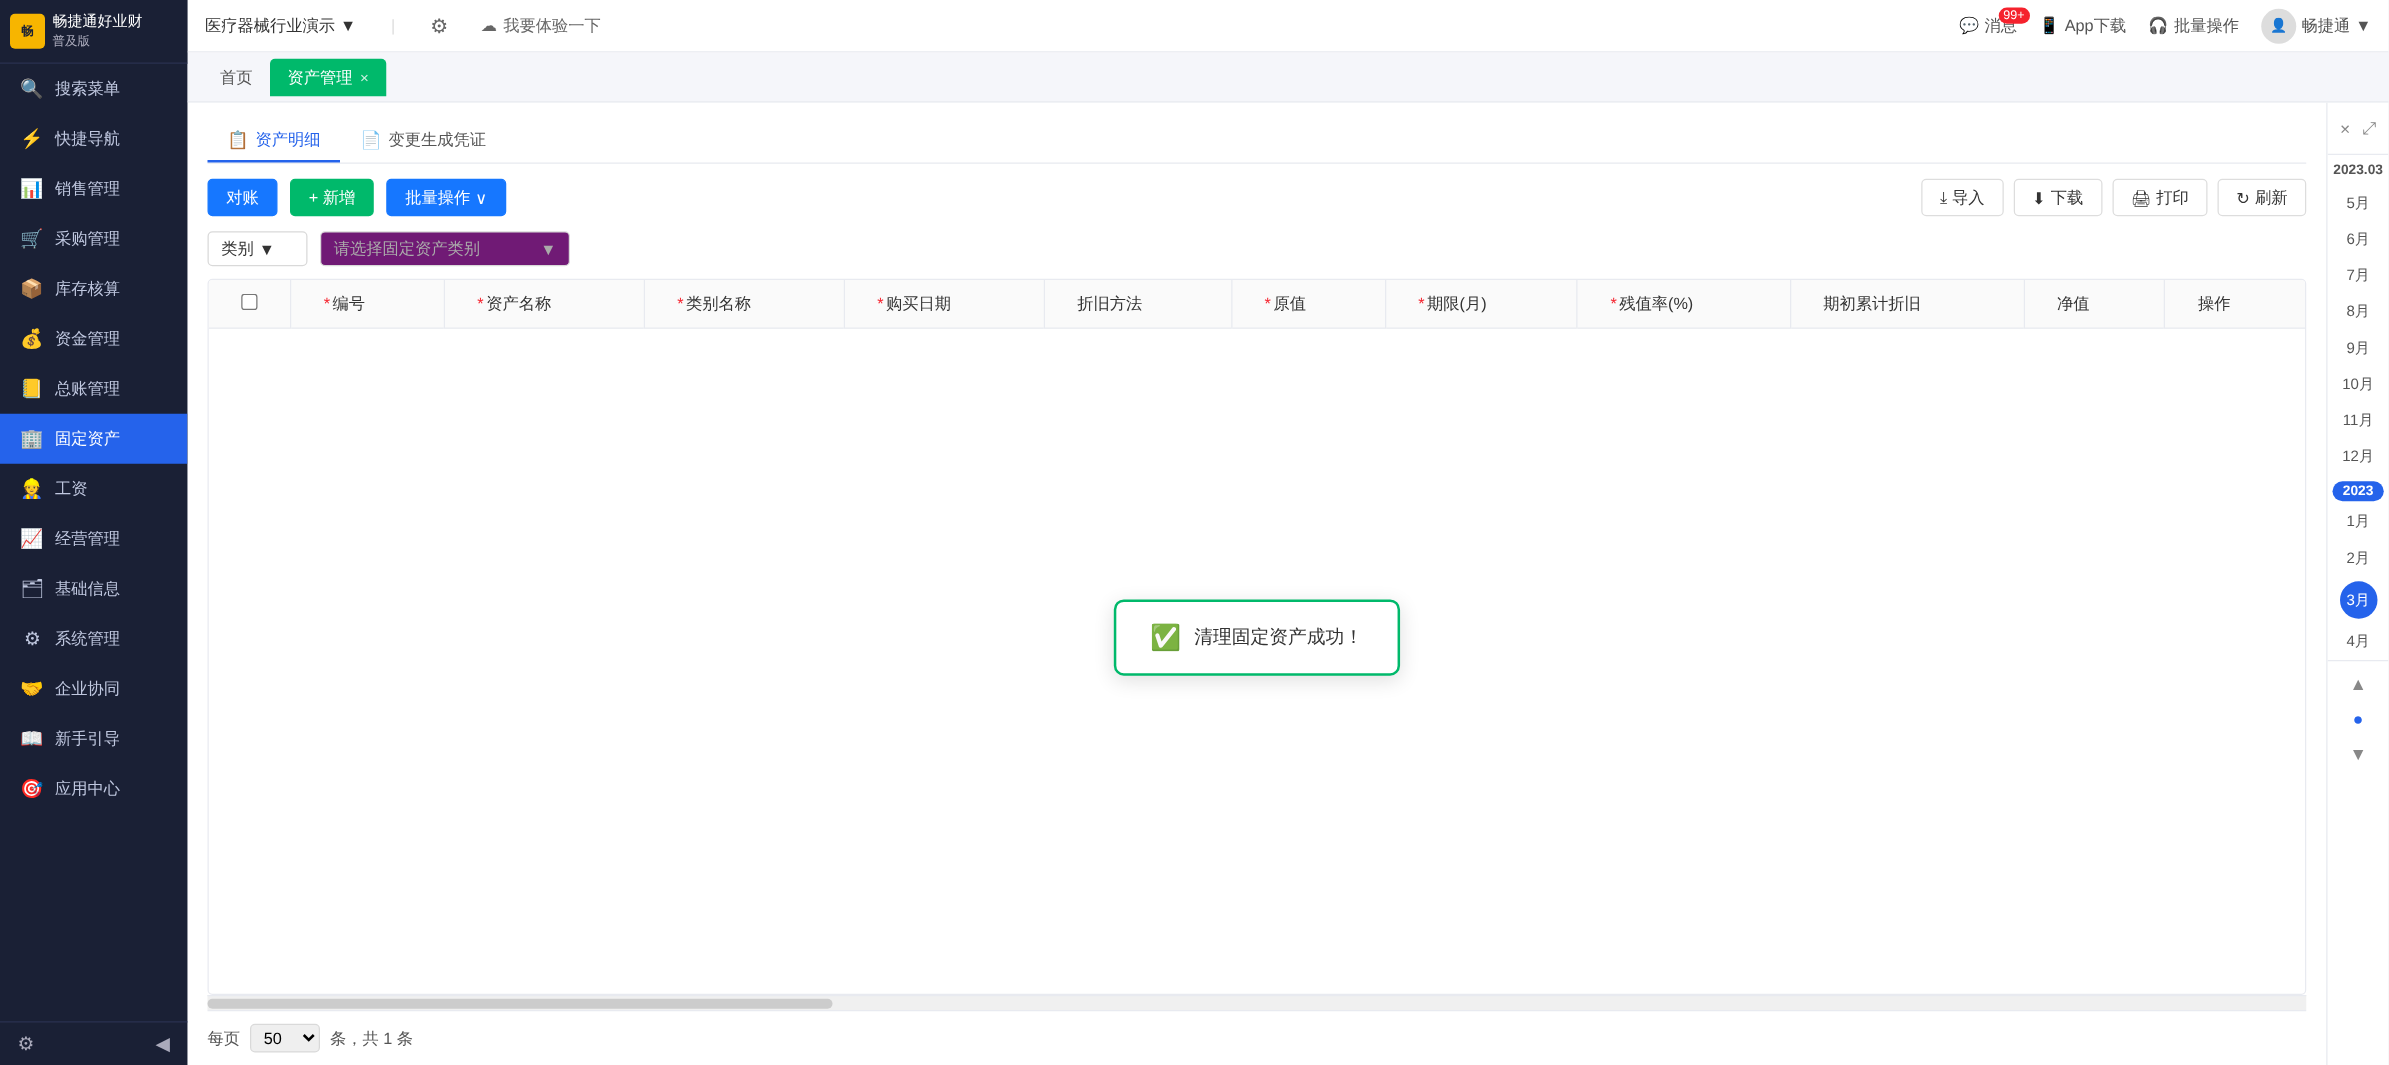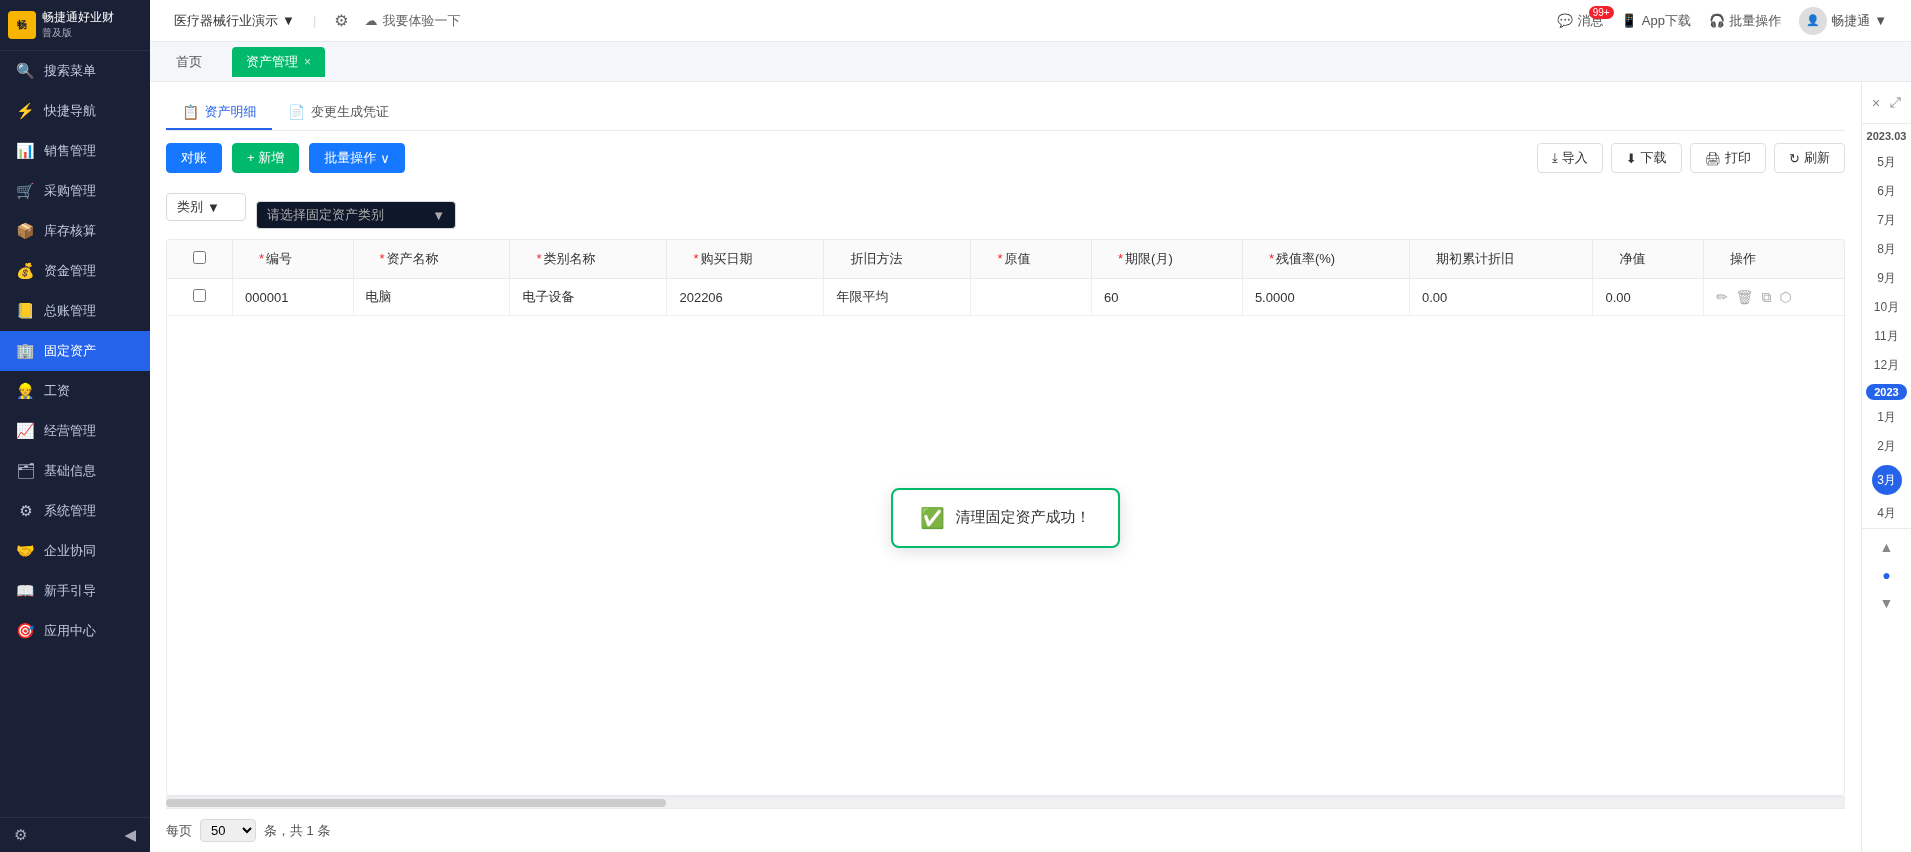--- a/index.html
+++ b/index.html
@@ -78,23 +78,23 @@
       height: 100%;
       overflow: hidden;
     }
 
     
     .topbar {
       background: #fff;
       height: 42px;
       display: flex;
       align-items: center;
-      padding: 0 24px;
+      padding: 0 14px;
       border-bottom: 1px solid #e8eaf0;
-      gap: 12px;
+      gap: 22px;
     }
     .topbar-company {
       display: flex;
       align-items: center;
       gap: 4px;
       font-size: 13px;
       color: #333;
       cursor: pointer;
     }
     .topbar-divider { color: #ddd; margin: 0 6px; }
@@ -148,21 +148,21 @@
     }
 
     
     .tabbar {
       background: #f5f6fa;
       height: 40px;
       display: flex;
       align-items: center;
       padding: 0 16px;
       border-bottom: 1px solid #e8eaf0;
-      gap: 20px;
+      gap: 4px;
     }
     .tab-item {
       display: flex;
       align-items: center;
       gap: 6px;
       padding: 6px 14px;
       border-radius: 4px 4px 0 0;
       font-size: 13px;
       cursor: pointer;
       color: #555;
@@ -263,24 +263,23 @@
       min-width: 80px;
     }
     .filter-input {
       display: flex;
       align-items: center;
       border: 1px solid #d9d9d9;
       border-radius: 4px;
       padding: 4px 10px;
       font-size: 13px;
       color: #aaa;
-      background: #0f172a;
+      background: #701a75;
       min-width: 200px;
       cursor: pointer;
-      margin-top: 16px;
     }
     .filter-input .arrow { margin-left: auto; color: #aaa; }
 
     
     .table-wrapper {
       flex: 1;
       overflow: auto;
       border: 1px solid #e8eaf0;
       border-radius: 4px;
       position: relative;
@@ -629,43 +628,20 @@
               <th><span>折旧方法</span></th>
               <th><span class="required">*</span><span>原值</span></th>
               <th><span class="required">*</span><span>期限(月)</span></th>
               <th><span class="required">*</span><span>残值率(%)</span></th>
               <th><span>期初累计折旧</span></th>
               <th><span>净值</span></th>
               <th><span>操作</span></th>
             </tr>
           </thead>
           <tbody>
-            <tr>
-              <td class="checkbox-col">
-                <input type="checkbox" style="">
-              </td>
-              <td>000001</td>
-              <td>电脑</td>
-              <td>电子设备</td>
-              <td>202206</td>
-              <td>年限平均</td>
-              <td></td>
-              <td>60</td>
-              <td>5.0000</td>
-              <td>0.00</td>
-              <td>0.00</td>
-              <td>
-                <div class="row-actions">
-                  <span class="row-action-icon">✏</span>
-                  <span class="row-action-icon">🗑</span>
-                  <span class="row-action-icon">⧉</span>
-                  <span class="row-action-icon">⬡</span>
-                </div>
-              </td>
-            </tr>
           </tbody>
         </table>
 
         <div class="toast-success">
           <span class="toast-check">✅</span>
           <span>清理固定资产成功！</span>
         </div>
       </div>
 
       <div class="scrollbar-container">

